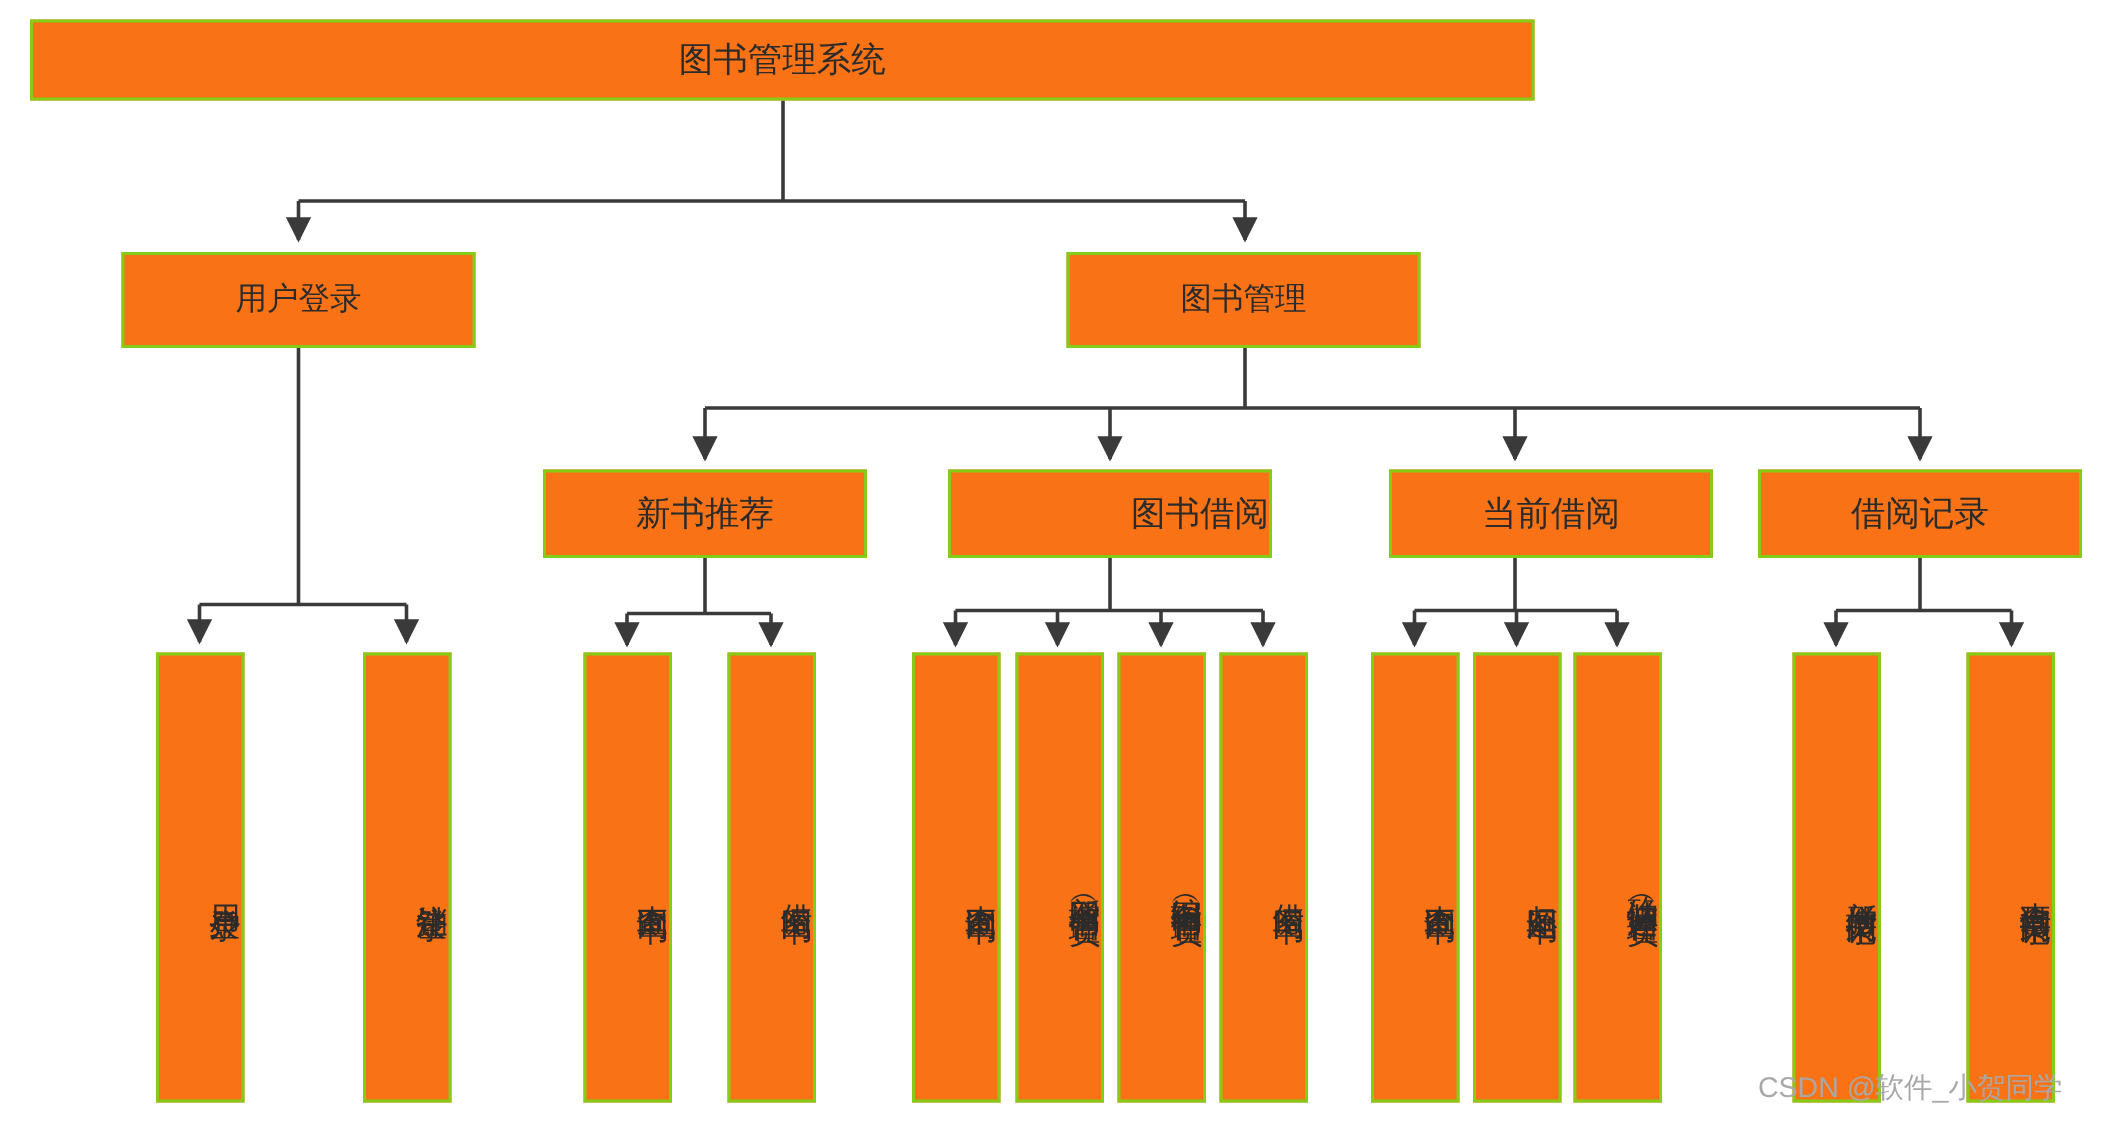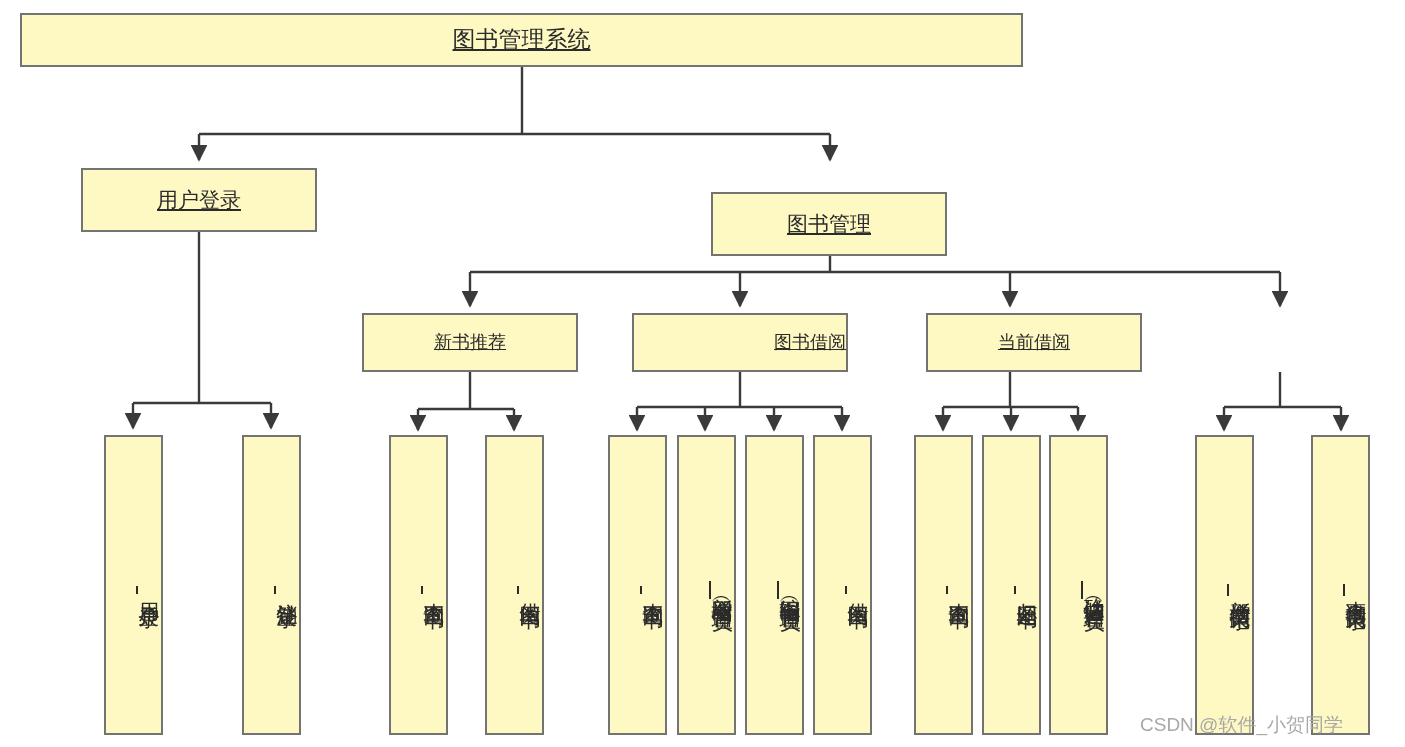--- a/index.html
+++ b/index.html
@@ -21,57 +21,56 @@
     position: absolute;
     left: 0;
     top: 0;
     width: 1405px;
     height: 747px;
     pointer-events: none;
   }
   .node {
     position: absolute;
     box-sizing: border-box;
-    background: #fef9c3;
-    border: 2px solid #737373;
+    background: #f97316;
+    border: 2px solid #84cc16;
     display: flex;
     align-items: center;
     justify-content: center;
     color: #2b2b2b;
     line-height: 1.18;
-    text-decoration: underline;
   }
   .node.root {
     font-size: 23px;
   }
   .node.lvl2 {
     font-size: 21px;
   }
   .node.lvl3 {
-    font-size: 18px;
+    font-size: 23px;
   }
   .node.leaf {
     font-size: 21px;
     writing-mode: vertical-rl;
     text-orientation: upright;
     letter-spacing: 2px;
     align-items: flex-start;
     justify-content: center;
     padding-top: 10px;
   }
   .node.leaf .label {
     display: block;
     text-align: center;
   }
   .watermark {
     position: absolute;
     font-size: 19px;
     color: #a8a8a8;
     white-space: nowrap;
-    left: 1140px;
+    left: 1172px;
     top: 712px;
   }
 </style>
 </head>
 <body>
 
 <div id="canvas">
 
   <svg id="wires" viewBox="0 0 1405 747">
     <defs>
@@ -123,32 +122,35 @@
     </g>
   </svg>
 
   <div class="node root" style="left:20px; top:13px; width:1003px; height:54px;">
     <span class="label">图书管理系统</span>
   </div>
 
   <div class="node lvl2" style="left:81px; top:168px; width:236px; height:64px;">
     <span class="label">用户登录</span>
   </div>
-  <div class="node lvl2" style="left:711px; top:168px; width:236px; height:64px;margin-top:24px;">
+  <div class="node lvl2" style="left:711px; top:168px; width:236px; height:64px;">
     <span class="label">图书管理</span>
   </div>
 
   <div class="node lvl3" style="left:362px; top:313px; width:216px; height:59px;">
     <span class="label">新书推荐</span>
   </div>
   <div class="node lvl3" style="left:632px; top:313px; width:216px; height:59px;justify-content:flex-end;">
     <span class="label">图书借阅</span>
   </div>
   <div class="node lvl3" style="left:902px; top:313px; width:216px; height:59px;margin-left:24px;">
     <span class="label">当前借阅</span>
+  </div>
+  <div class="node lvl3" style="left:1172px; top:313px; width:216px; height:59px;">
+    <span class="label">借阅记录</span>
   </div>
 
   <div class="node leaf" style="left:104px; top:435px; width:59px; height:300px;">
     <span class="label">用户登录</span>
   </div>
   <div class="node leaf" style="left:242px; top:435px; width:59px; height:300px;">
     <span class="label">注销登录</span>
   </div>
 
   <div class="node leaf" style="left:389px; top:435px; width:59px; height:300px;">

